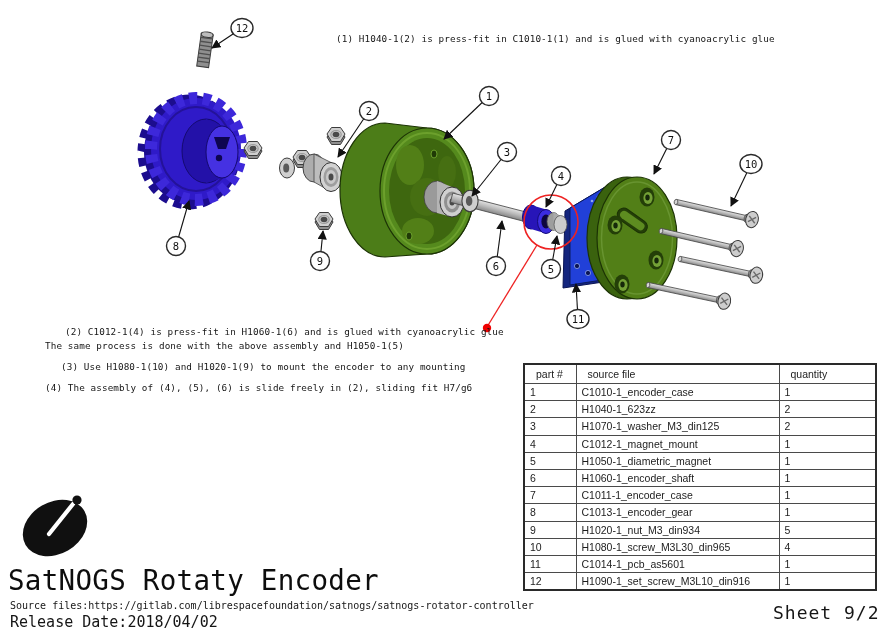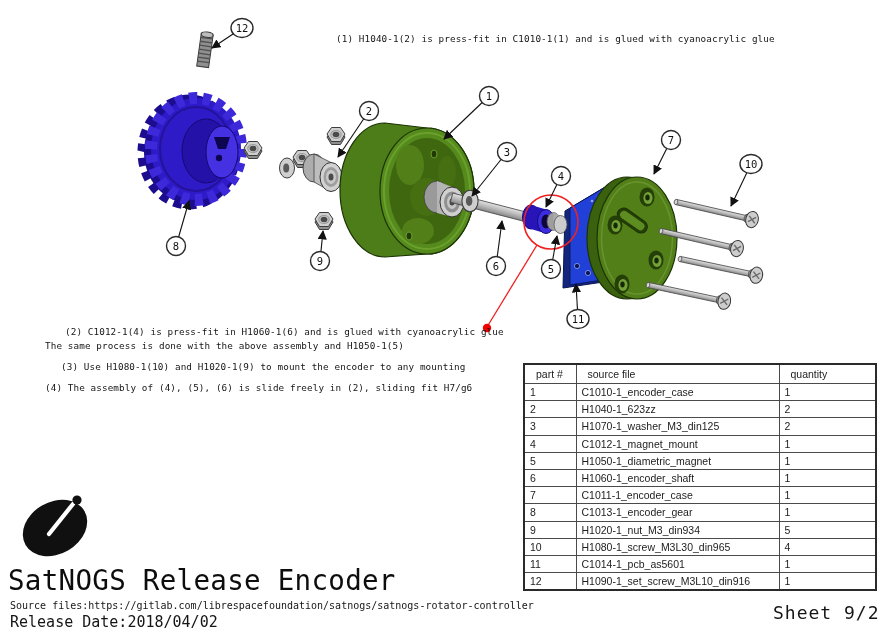--- a/index.html
+++ b/index.html
@@ -321,18 +321,18 @@
           <td>1</td>
         </tr>
       <tr>
           <td>12</td>
           <td>H1090-1_set_screw_M3L10_din916</td>
           <td>1</td>
         </tr>
     </tbody>
   </table>
 
-  <div class="mono" id="title">SatNOGS Release Encoder</div>
+  <div class="mono" id="title">SatNOGS Rotaty Encoder</div>
   <div class="mono" id="source-line">Source files:https://gitlab.com/librespacefoundation/satnogs/satnogs-rotator-controller</div>
   <div class="mono" id="release-line">Release Date:2018/04/02</div>
   <div class="mono" id="sheet-number">Sheet 9/2</div>
 
 </div>
 
 </body></html>

